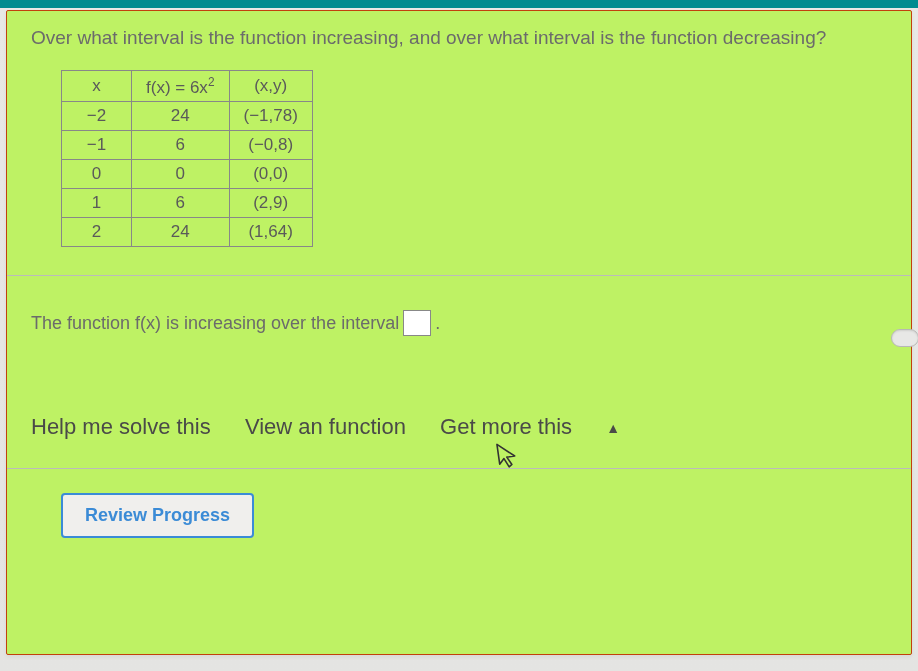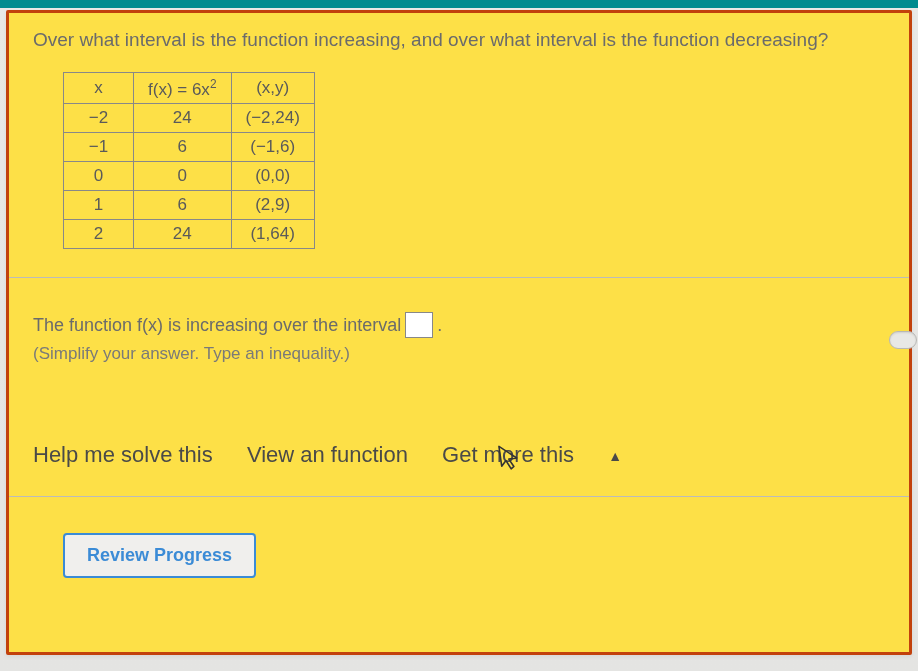--- a/index.html
+++ b/index.html
@@ -6,25 +6,25 @@
     body {
       width: 918px;
       height: 671px;
       background: linear-gradient(180deg, #008b8f 0%, #008b8f 8px, #e8e8e6 8px, #e4e4e2 100%);
       font-family: Arial, Helvetica, sans-serif;
       color: #555;
       overflow: hidden;
       position: relative;
     }
     .content-card {
-      background: #fde047;
+      background: #bef264;
       margin: 10px 6px 0 6px;
       border-radius: 2px;
       padding: 14px 24px 10px 24px;
-      border: 3px solid #c2410c;
+      border: 1px solid #c2410c;
       box-shadow: 0 2px 4px rgba(0,0,0,0.05);
       height: 645px;
       position: relative;
     }
     .question {
       font-size: 19px;
       color: #6b6b6b;
       margin-bottom: 18px;
       line-height: 1.4;
     }
@@ -108,21 +108,20 @@
       display: inline-block;
       border: 2px solid #3b8bd6;
       color: #3b8bd6;
       background: #f0efed;
       padding: 10px 22px;
       font-size: 18px;
       font-weight: 600;
       border-radius: 4px;
       cursor: pointer;
       margin-left: 30px;
-      margin-top: 12px;
     }
     sup { font-size: 0.7em; }
   </style>
 </head>
 <body>
 
 <div class="content-card">
 
   <div class="question">Over what interval is the function increasing, and over what interval is the function decreasing?</div>
 
@@ -131,26 +130,26 @@
         <tr>
       <th>x</th>
       <th class="col-mid">
         <span>f(x) = 6x</span><sup>2</sup>
       </th>
       <th class="col-right">(x,y)</th>
     </tr>
     <tr>
       <td>−2</td>
       <td class="col-mid">24</td>
-      <td class="col-right">(−2,24)</td>
+      <td class="col-right">(−1,78)</td>
     </tr>
     <tr>
       <td>−1</td>
       <td class="col-mid">6</td>
-      <td class="col-right">(−1,6)</td>
+      <td class="col-right">(−0,8)</td>
     </tr>
     <tr>
       <td>0</td>
       <td class="col-mid">0</td>
       <td class="col-right">(0,0)</td>
     </tr>
     <tr>
       <td>1</td>
       <td class="col-mid">6</td>
       <td class="col-right">(2,9)</td>
@@ -164,21 +163,20 @@
     </table>
 
   <hr class="divider">
   <div class="scroll-pill"></div>
 
   <div class="answer-line">
     <span>The function f(x) is increasing over the interval</span>
     <span class="answer-box"></span>
     <span>.</span>
   </div>
-  <div class="answer-hint">(Simplify your answer. Type an inequality.)</div>
 
   <div class="cursor">
     <svg width="22" height="28" viewBox="0 0 22 28">
       <path d="M2 2 L2 22 L7 17 L11 26 L14 24 L10 16 L18 16 Z" fill="none" stroke="#333" stroke-width="1.6" stroke-linejoin="round"></path>
     </svg>
   </div>
 
   <div class="help-links">
     <span>Help me solve this</span>
     <span>View an function</span>

